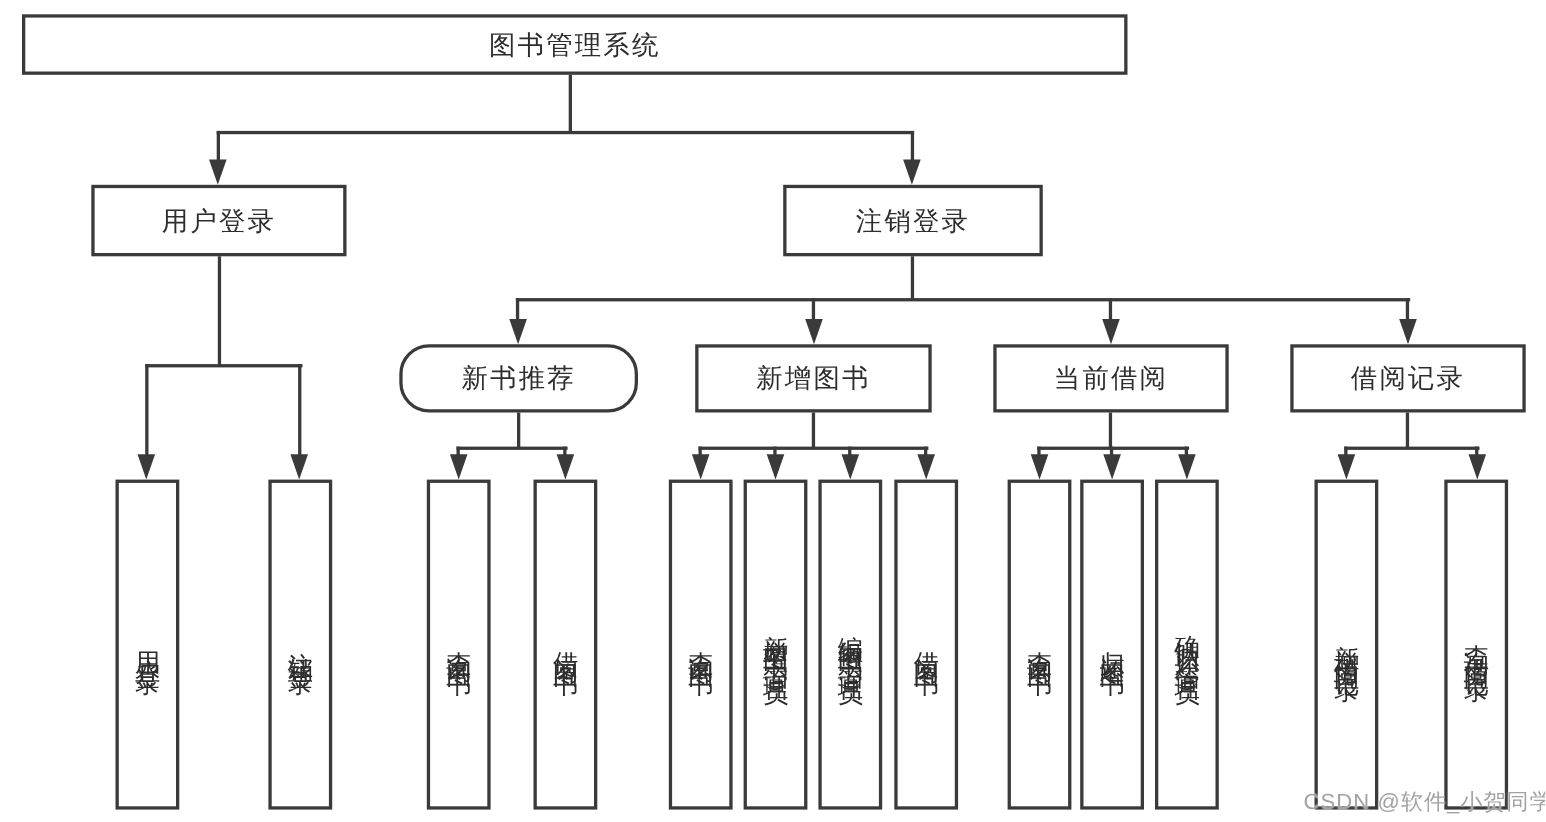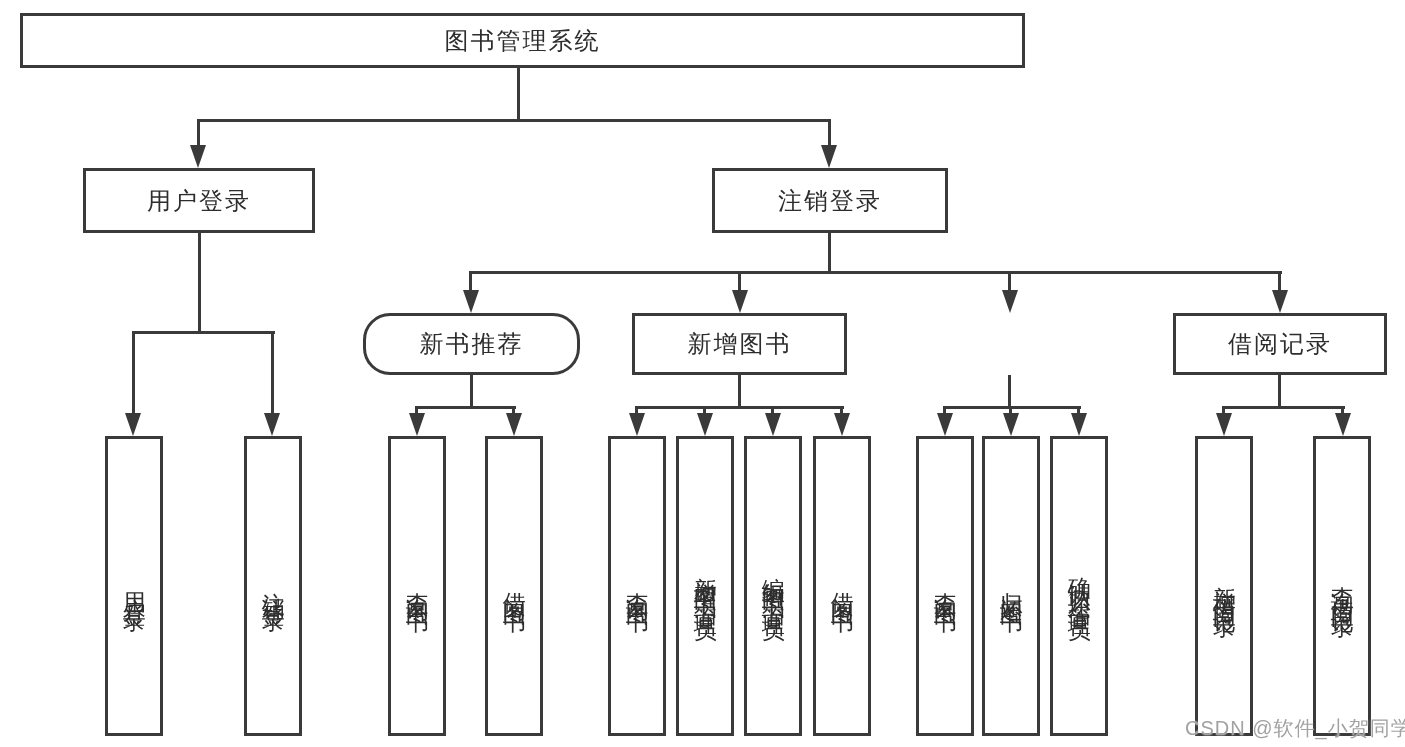--- a/index.html
+++ b/index.html
@@ -93,20 +93,23 @@
   <div class="ah" style="left:1002px; top:290px;"></div>
   <div class="vl" style="left:1278px; top:271px; height:22px;"></div>
   <div class="ah" style="left:1272px; top:290px;"></div>
 
   <div class="node h-node" style="left:363px; top:313px; width:217px; height:62px;border-radius:27px;">
     <span>新书推荐</span>
   </div>
   <div class="node h-node" style="left:632px; top:313px; width:215px; height:62px;">
     <span>新增图书</span>
   </div>
+  <div class="node h-node" style="left:903px; top:313px; width:214px; height:62px;">
+    <span>当前借阅</span>
+  </div>
   <div class="node h-node" style="left:1173px; top:313px; width:214px; height:62px;font-family:Liberation Mono, monospace;">
     <span>借阅记录</span>
   </div>
 
   <div class="vl" style="left:470px; top:375px; height:33px;"></div>
   <div class="hl" style="left:415px; top:406px; width:101px;"></div>
   <div class="vl" style="left:415px; top:406px; height:12px;"></div>
   <div class="ah" style="left:409px; top:413px;"></div>
   <div class="vl" style="left:512px; top:406px; height:12px;"></div>
   <div class="ah" style="left:506px; top:413px;"></div>

